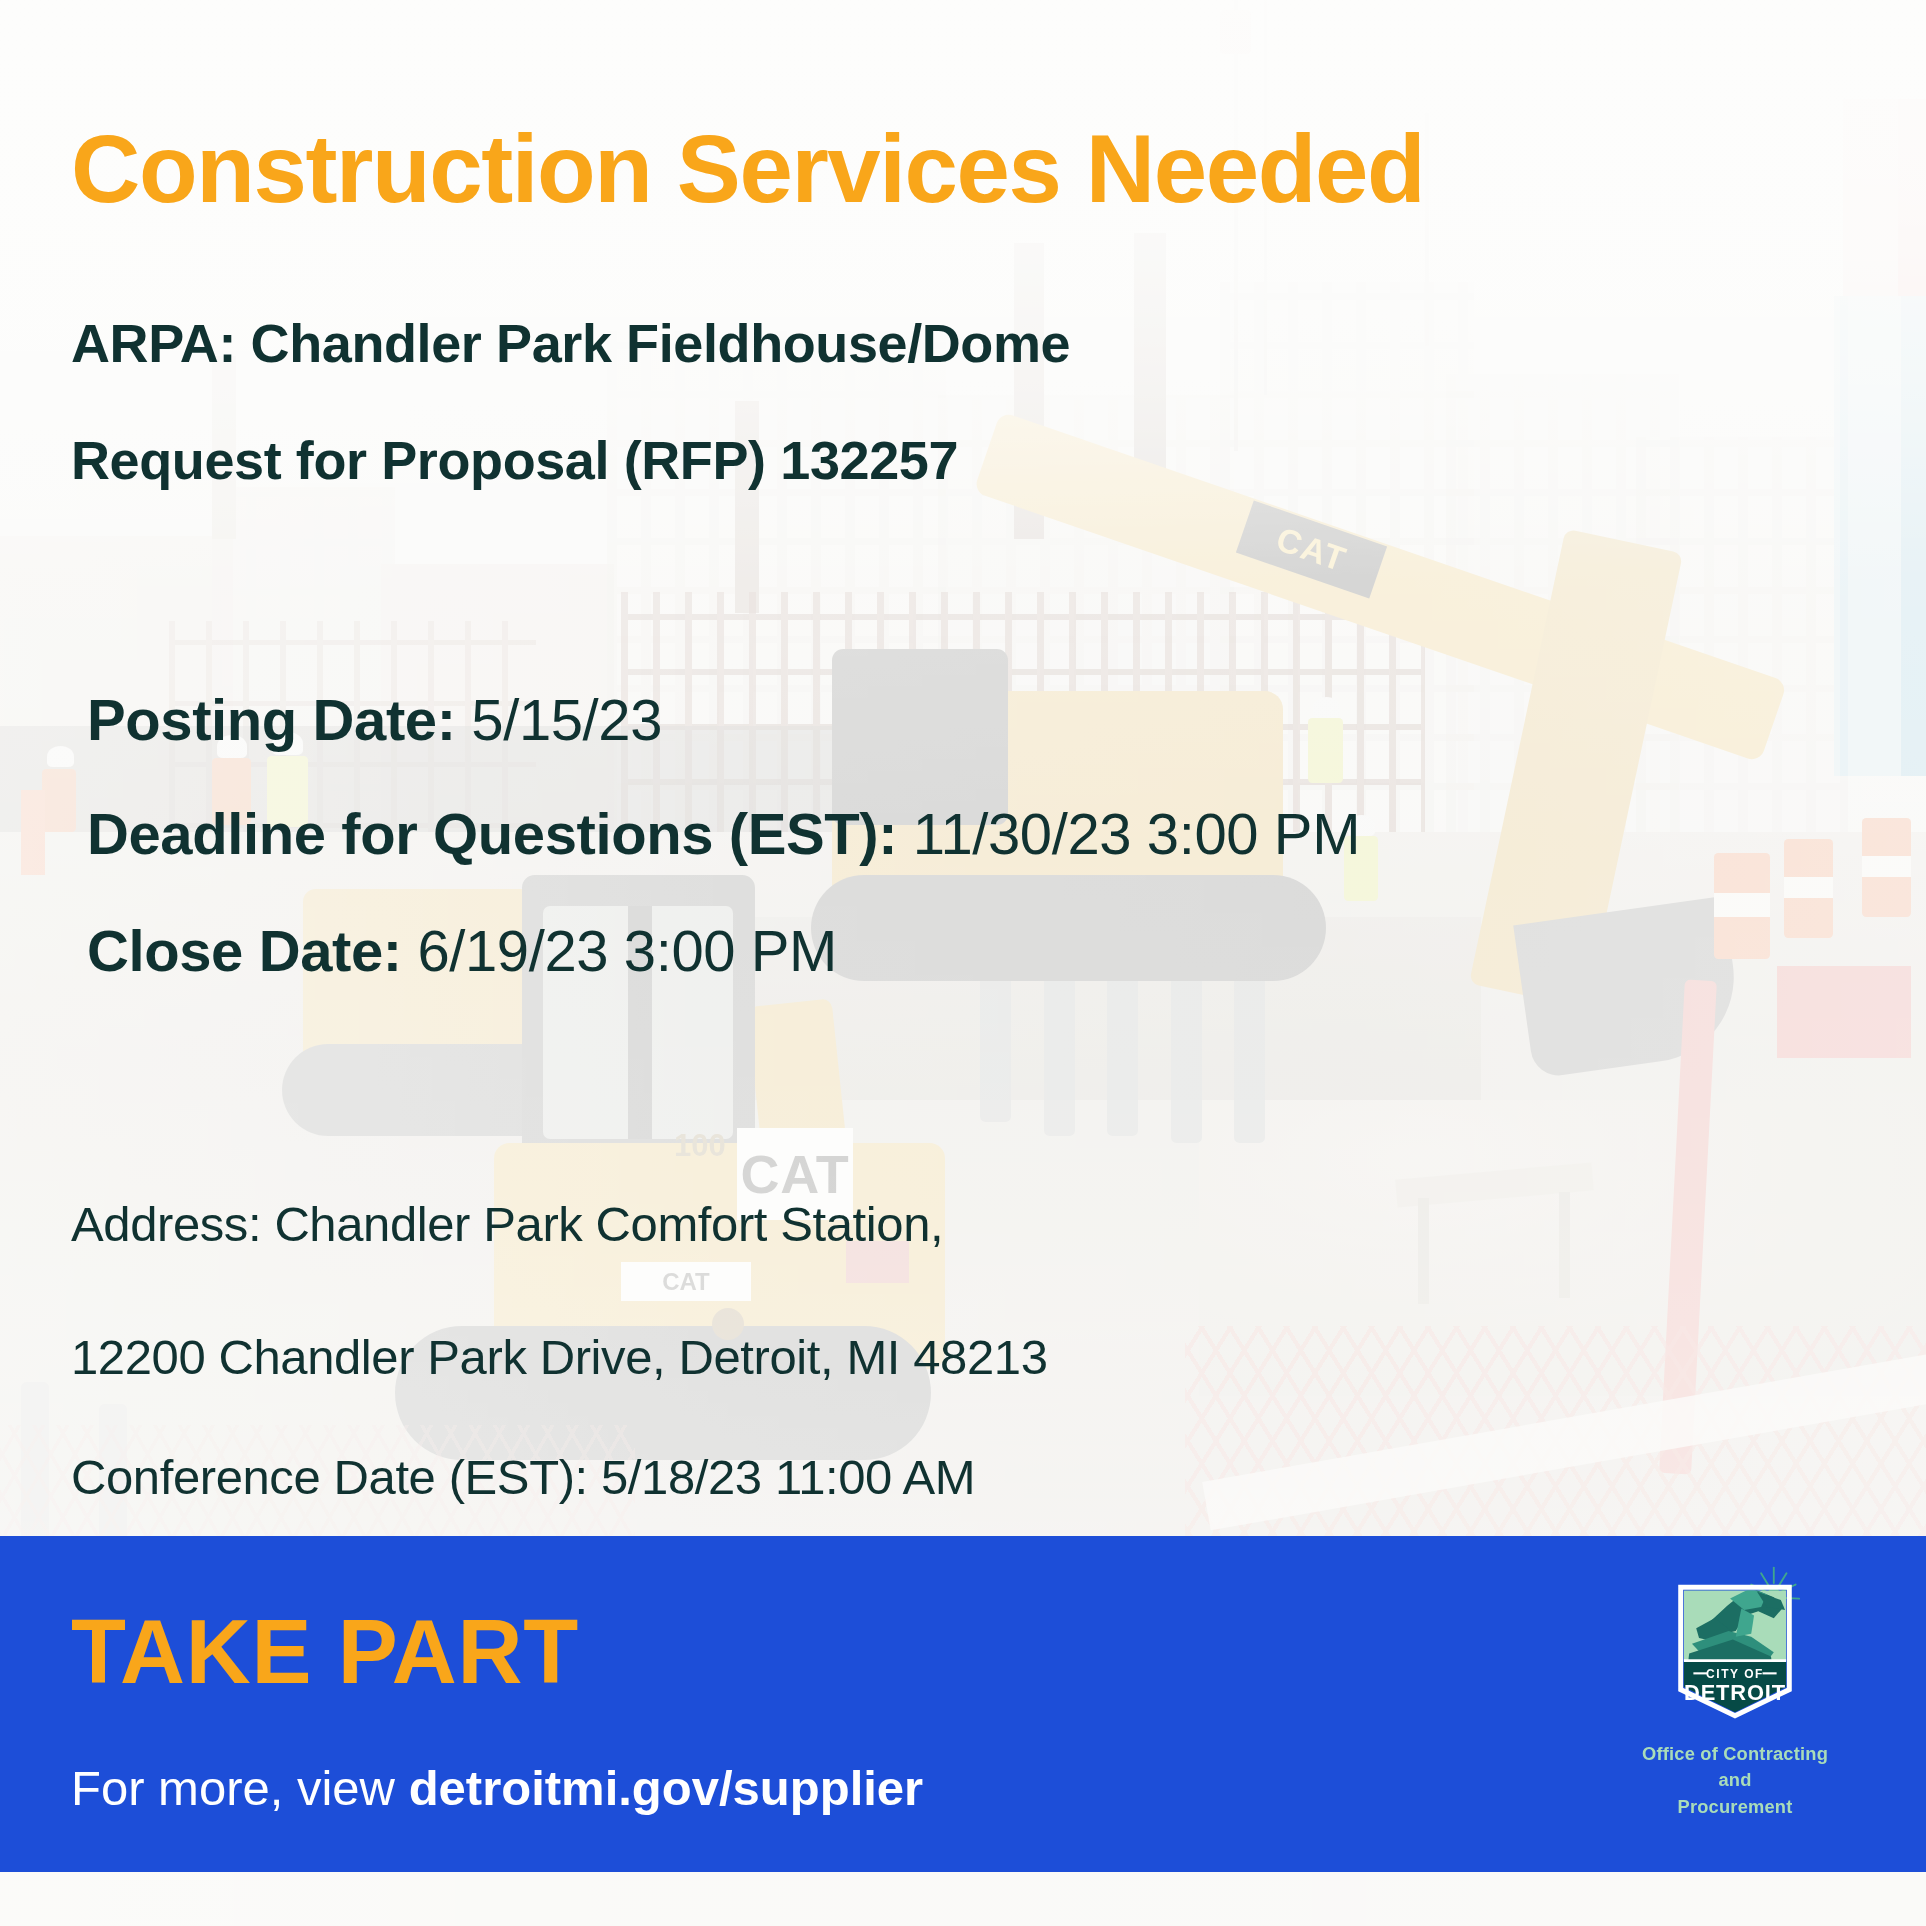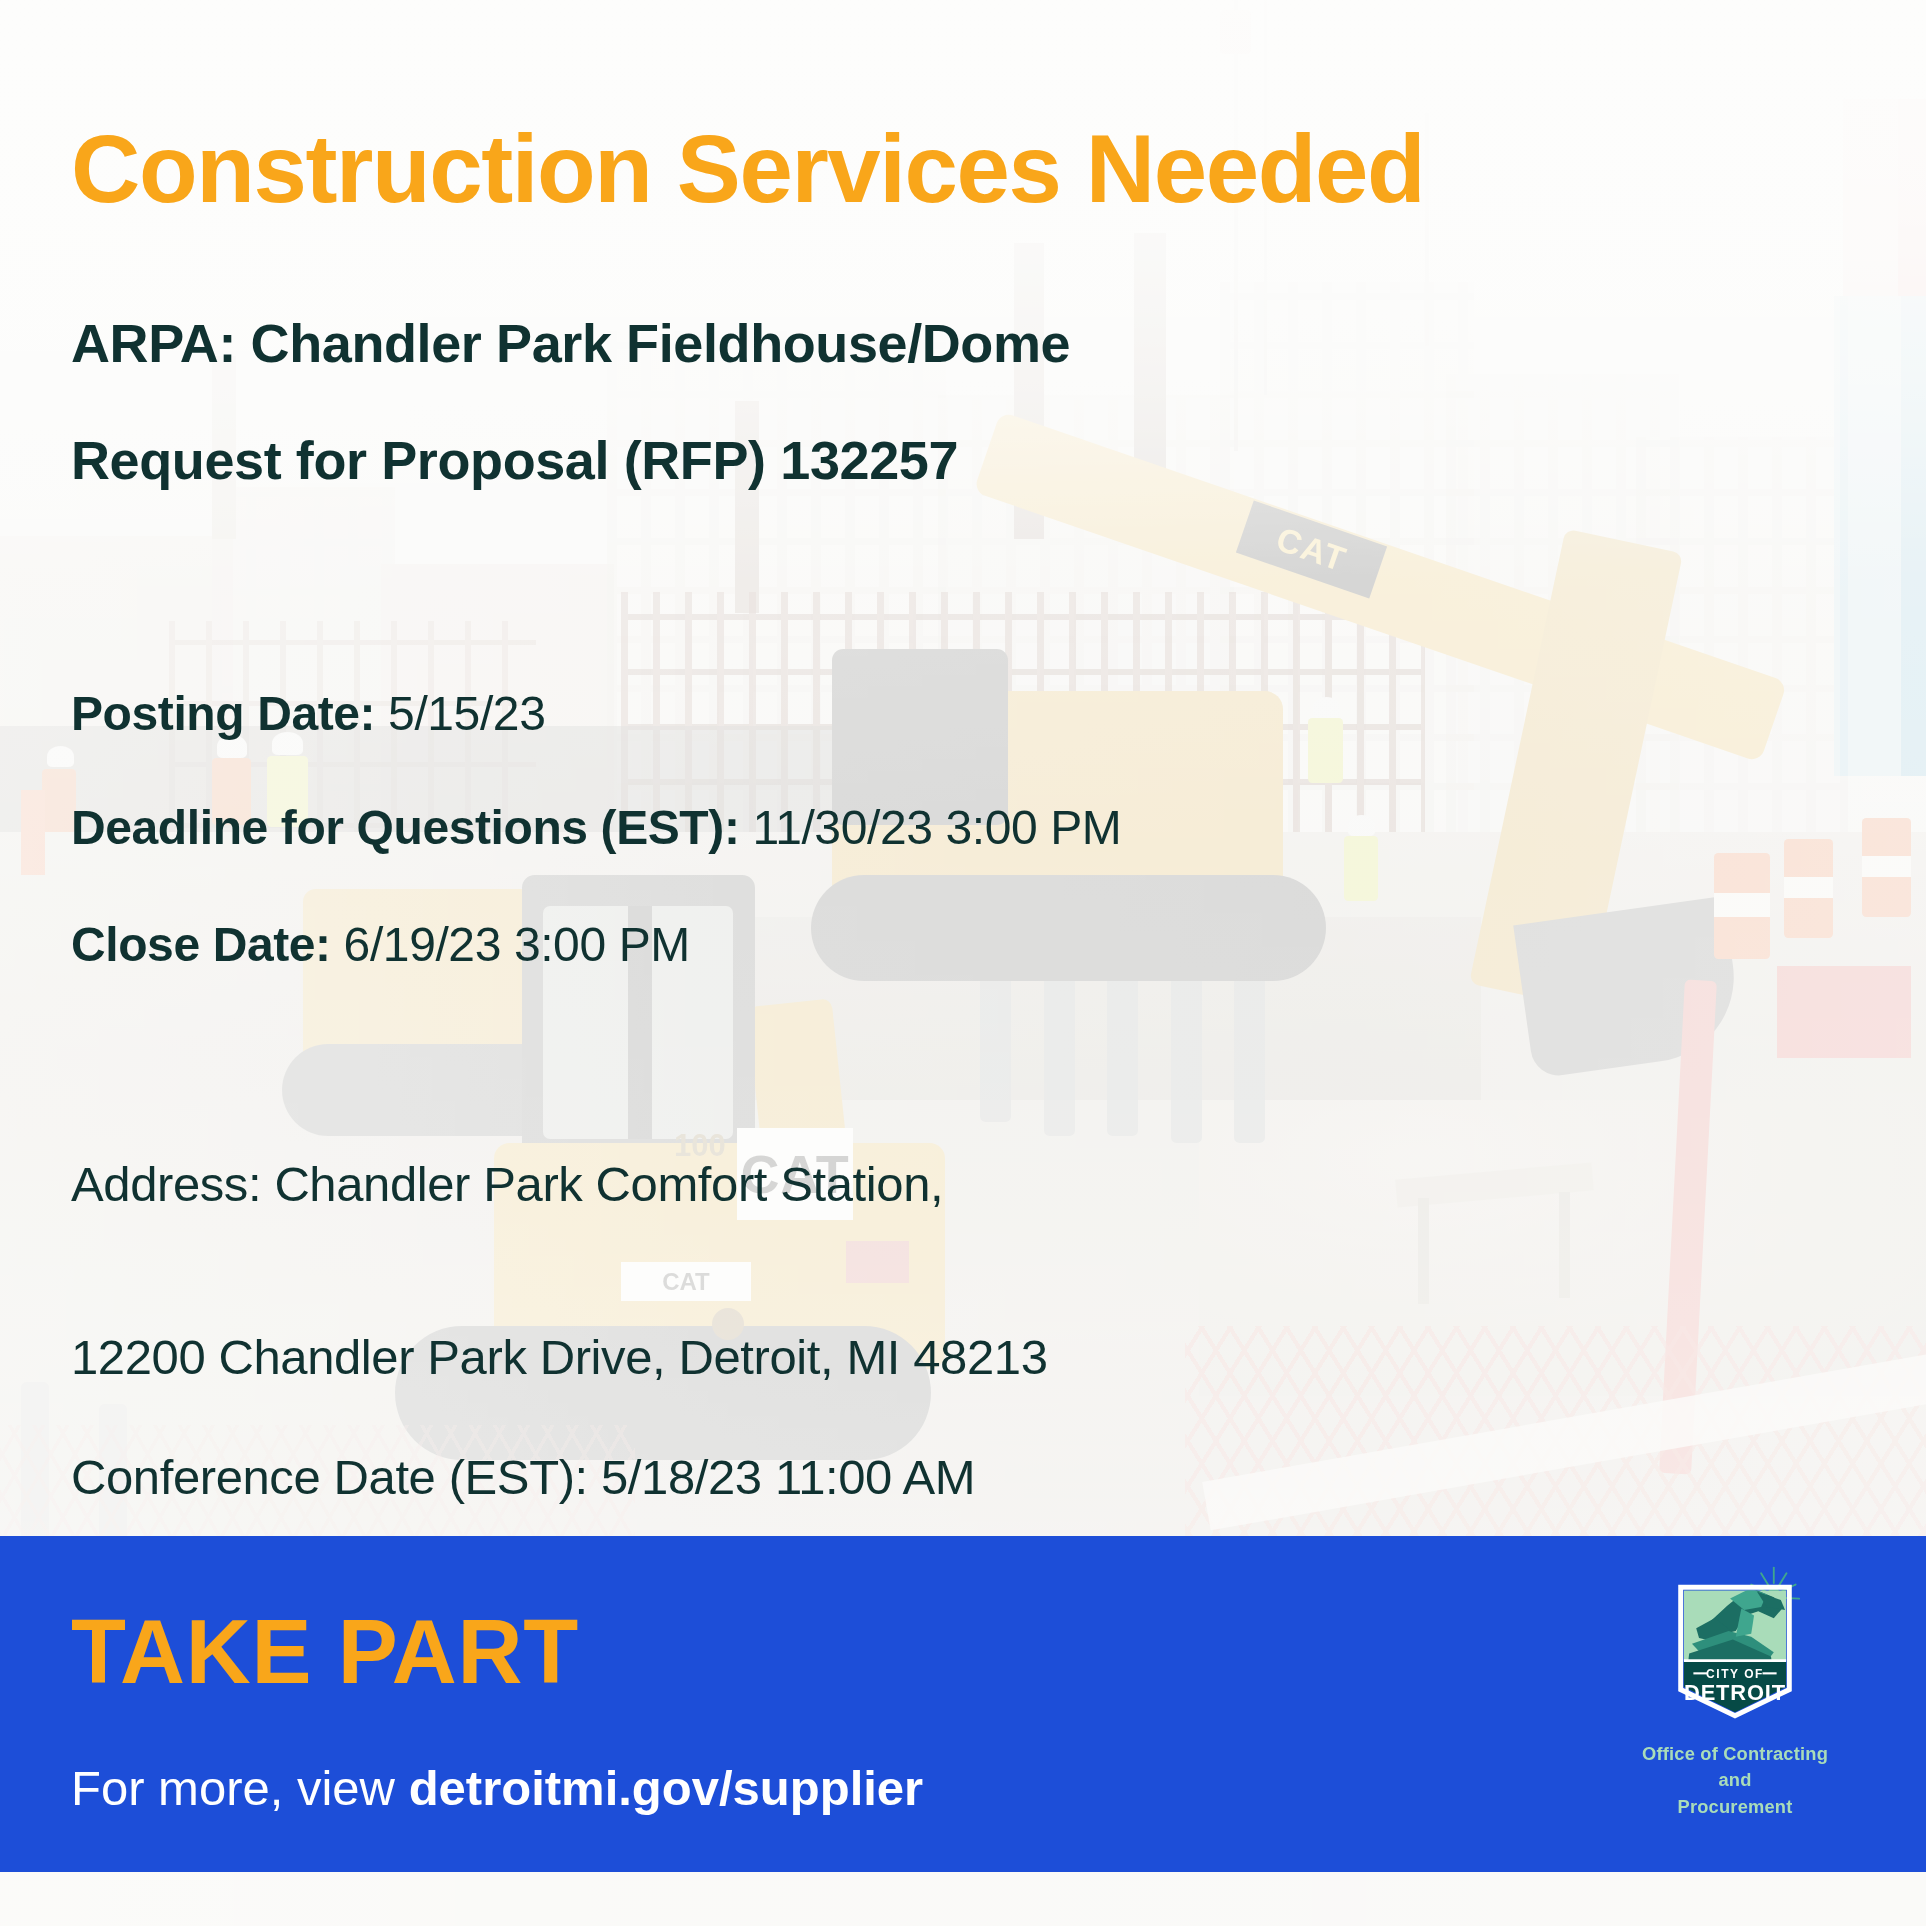--- a/index.html
+++ b/index.html
@@ -218,34 +218,34 @@
   }
 
   .subline {
     position:absolute; left:71px;
     font-size:54px; font-weight:700; color:#103231;
     white-space:nowrap; letter-spacing:-0.4px;
   }
   .sub1 { top:312px; }
   .sub2 { top:429px; }
 
-  .fact { position:absolute; left:71px; font-size:48px; color:#103231;
+  .fact { position:absolute; left:87px; font-size:58px; color:#103231;
           white-space:nowrap; letter-spacing:-0.4px; }
   .fact b { font-weight:700; }
   .f1 { top:686px; }
   .f2 { top:800px; }
   .f3 { top:917px; }
 
   .prebid {
     position:absolute; left:71px; top:1093px;
     font-size:49px; font-weight:700; color:#103231; white-space:nowrap;
   }
   .addr { position:absolute; left:71px; font-size:49px; color:#103231;
           white-space:nowrap; letter-spacing:-0.4px; font-weight:400; }
-  .a1 { top:1156px; }
+  .a1 { top:1196px; }
   .a2 { top:1329px; }
   .a3 { top:1449px; }
 
   
   .footer {
     position:absolute; left:0; top:1536px; width:1926px; height:336px;
     background:#1d4ed8;
   }
   .take-part {
     position:absolute; left:71px; top:71px;

